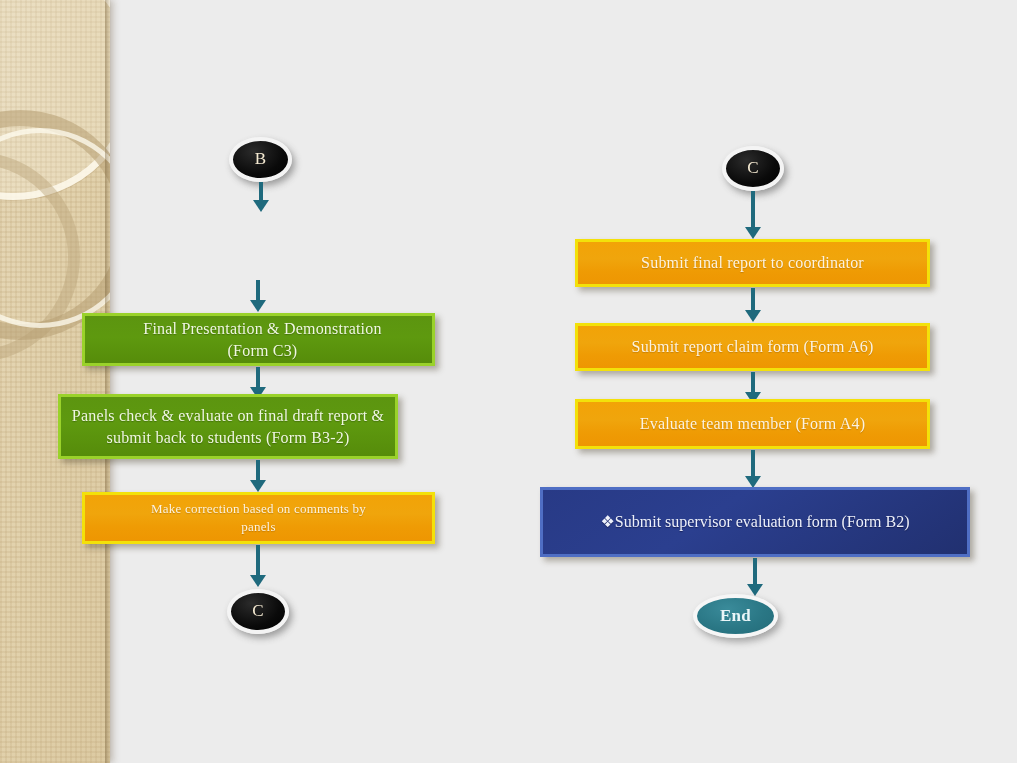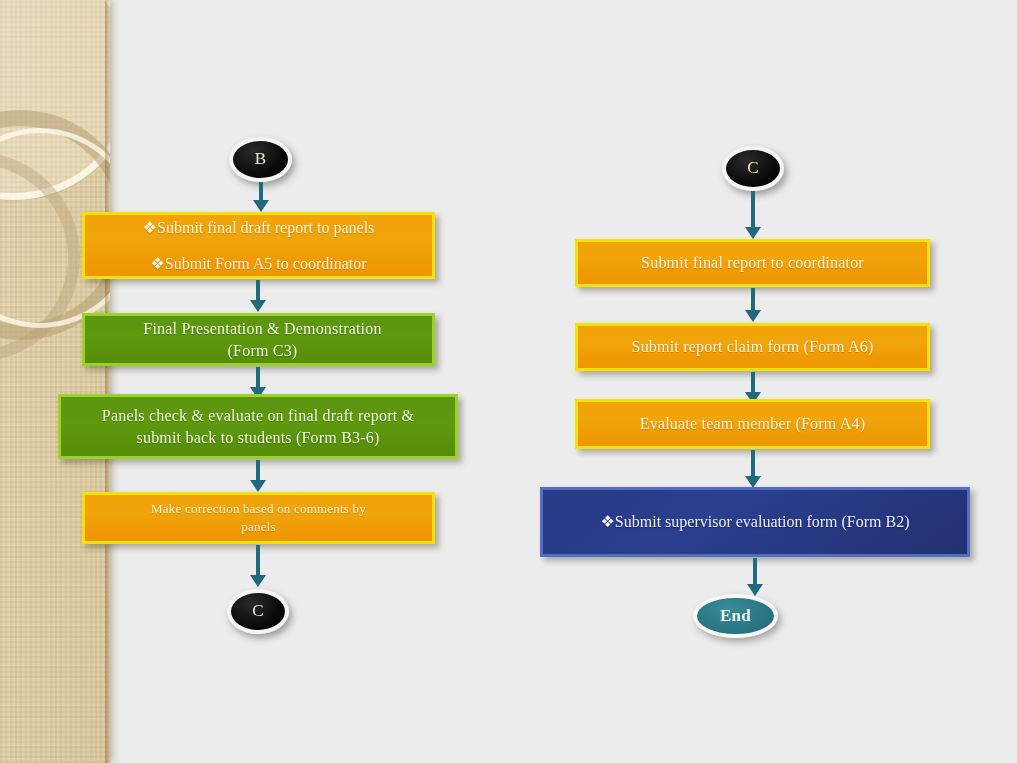--- a/index.html
+++ b/index.html
@@ -164,44 +164,39 @@
 
   <div class="node ellipse ell-black" style="left:229px; top:137px; width:63px; height:45px; font-size:17px;">
     <span>B</span>
   </div>
 
   <div class="conn" style="left:259px; top:182px; height:30px;">
     <div class="stem" style="height:20px;"></div>
     <div class="head" style="top:18px;"></div>
   </div>
 
-  <div class="node box box-orange" style="left:82px; top:212px; width:353px; height:67px; font-size:16px;">
-    <div class="bullet">❖Submit final draft report to panels</div>
-    <div class="gap"></div>
-    <div class="bullet">❖Submit Form A5 to coordinator</div>
-  </div>
 
   <div class="conn" style="left:256px; top:280px; height:32px;">
     <div class="stem" style="height:22px;"></div>
     <div class="head" style="top:20px;"></div>
   </div>
 
   <div class="node box box-green" style="left:82px; top:313px; width:353px; height:53px; font-size:16px;padding-left:8px;">
     <div>Final Presentation &amp; Demonstration</div>
     <div>(Form C3)</div>
   </div>
 
   <div class="conn" style="left:256px; top:367px; height:32px;">
     <div class="stem" style="height:22px;"></div>
     <div class="head" style="top:20px;"></div>
   </div>
 
-  <div class="node box box-green" style="left:58px; top:394px; width:400px; height:65px; font-size:16px;">
+  <div class="node box box-green" style="left:58px; top:394px; width:340px; height:65px; font-size:16px;">
     <div>Panels check &amp; evaluate on final draft report &amp;</div>
-    <div>submit back to students (Form B3-6)</div>
+    <div>submit back to students (Form B3-2)</div>
   </div>
 
   <div class="conn" style="left:256px; top:460px; height:32px;">
     <div class="stem" style="height:22px;"></div>
     <div class="head" style="top:20px;"></div>
   </div>
 
   <div class="node box box-orange" style="left:82px; top:492px; width:353px; height:52px; font-size:13px;">
     <div>Make correction based on comments by</div>
     <div>panels</div>

